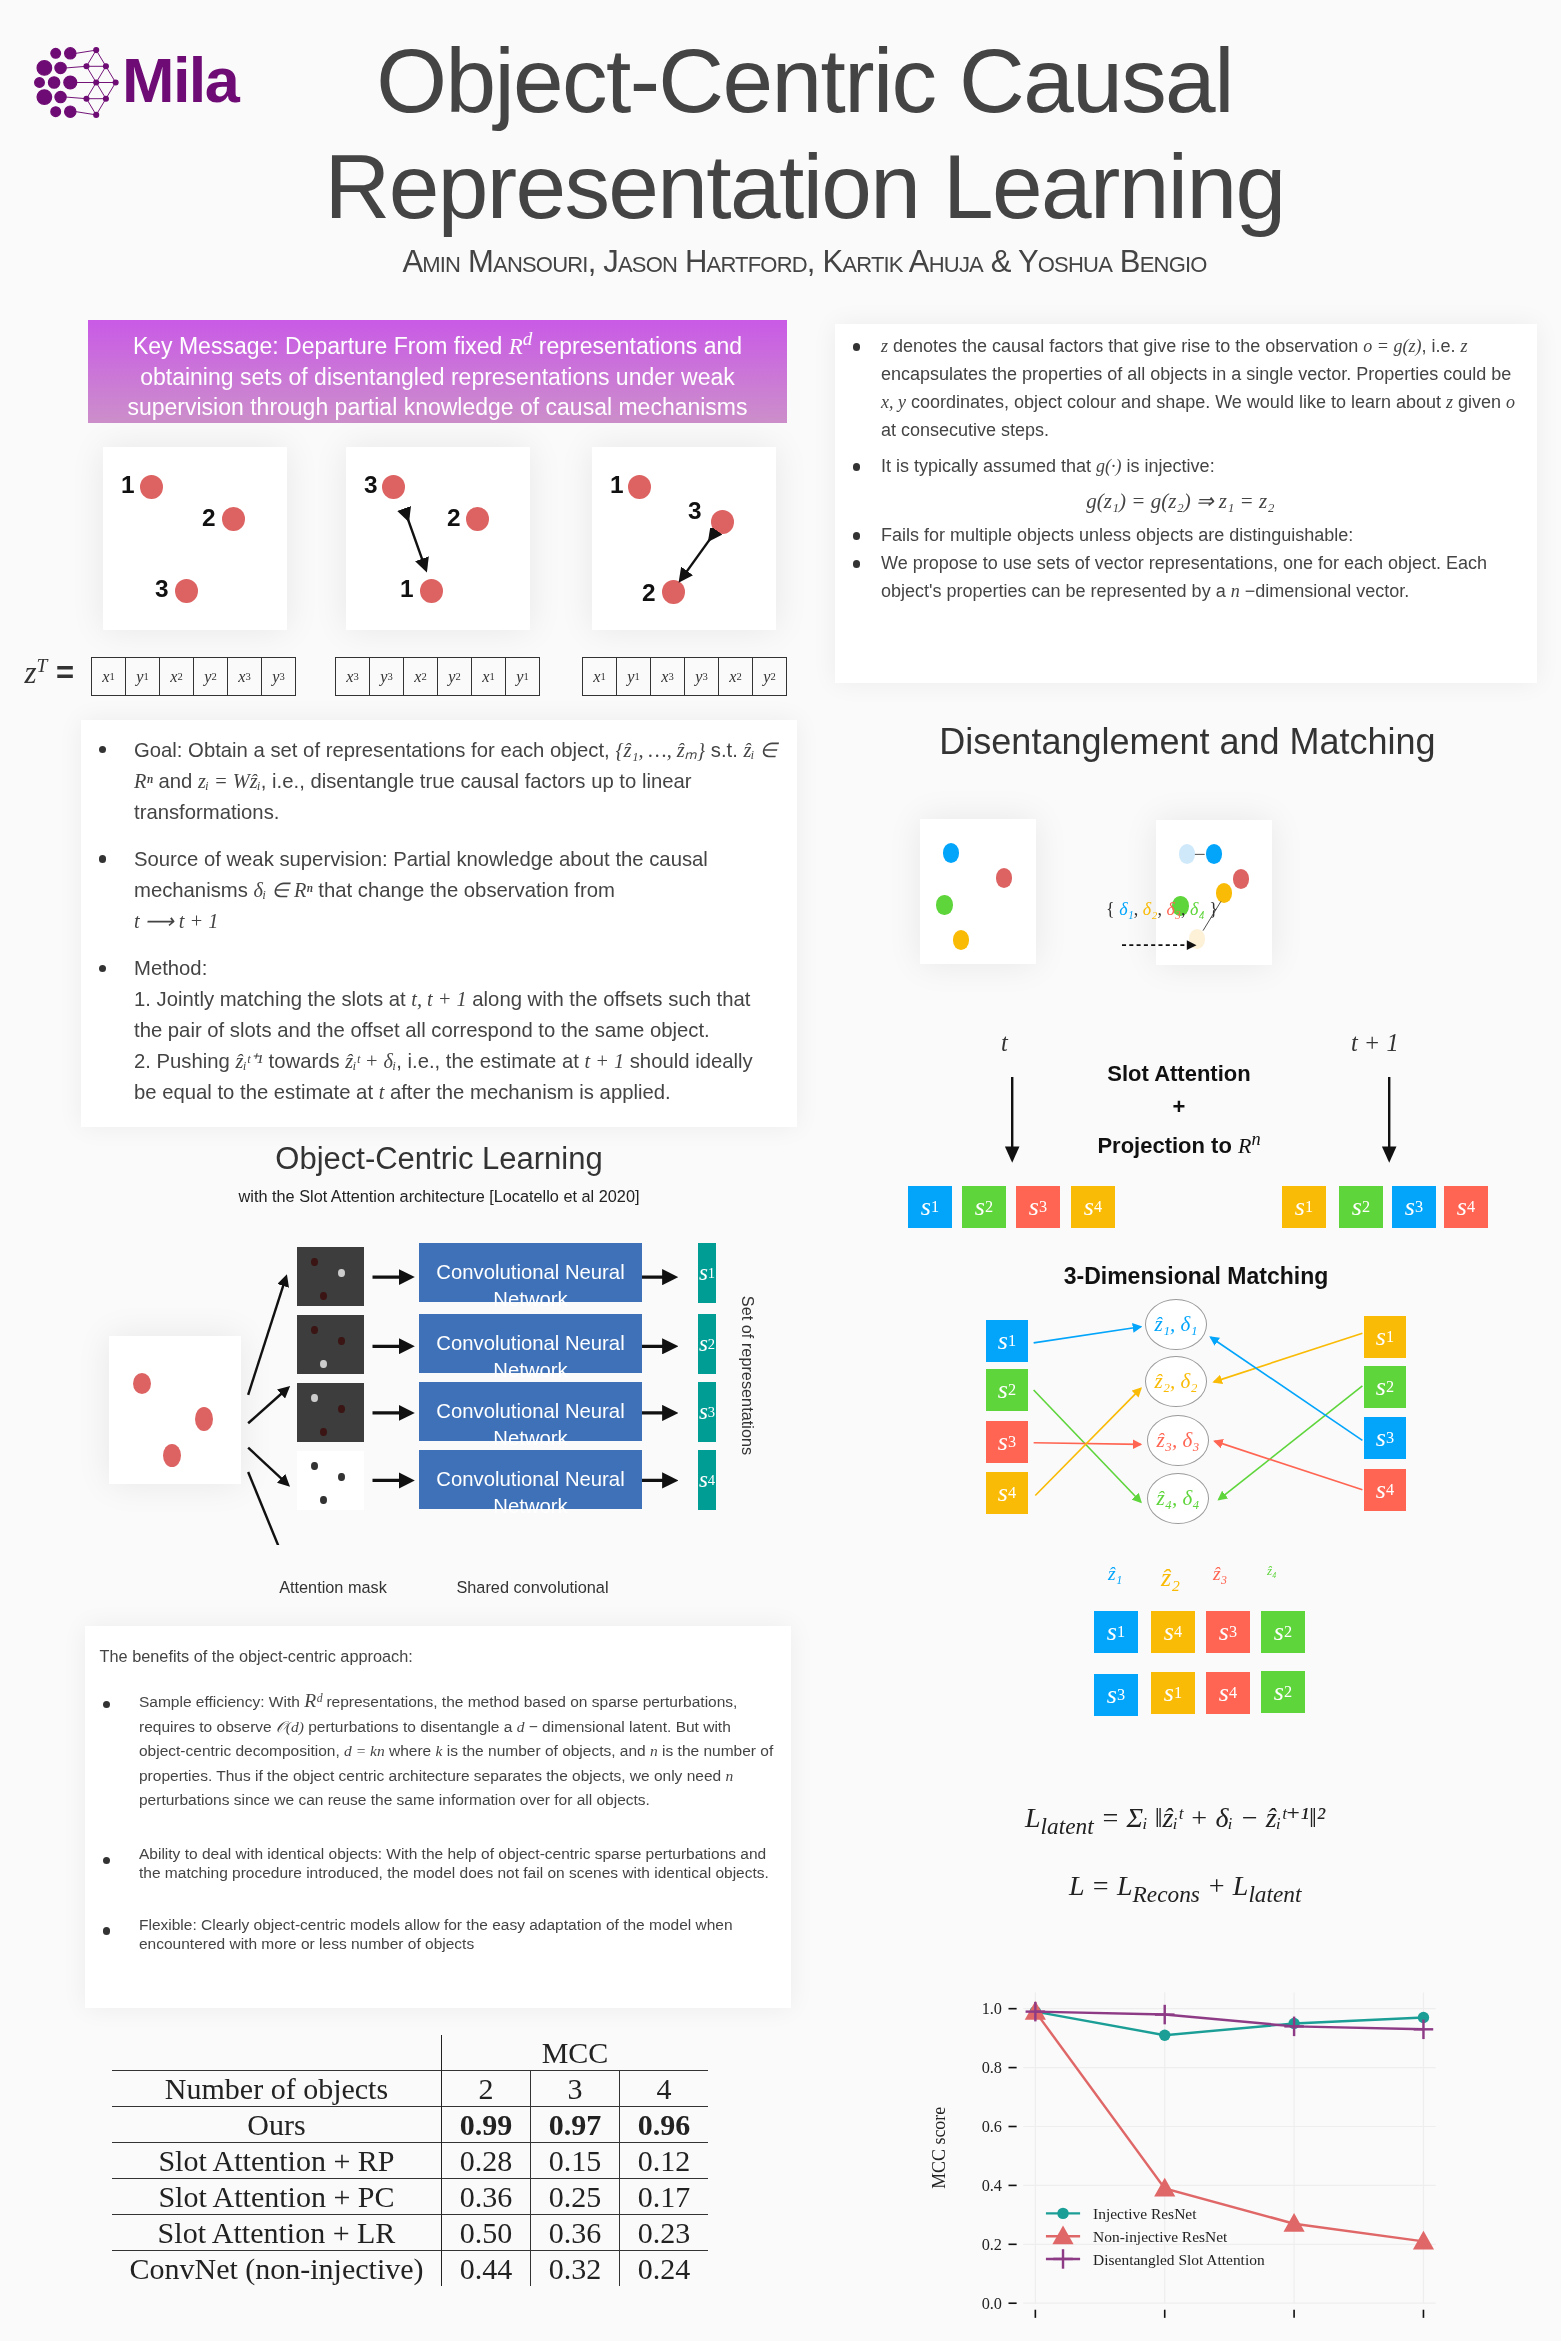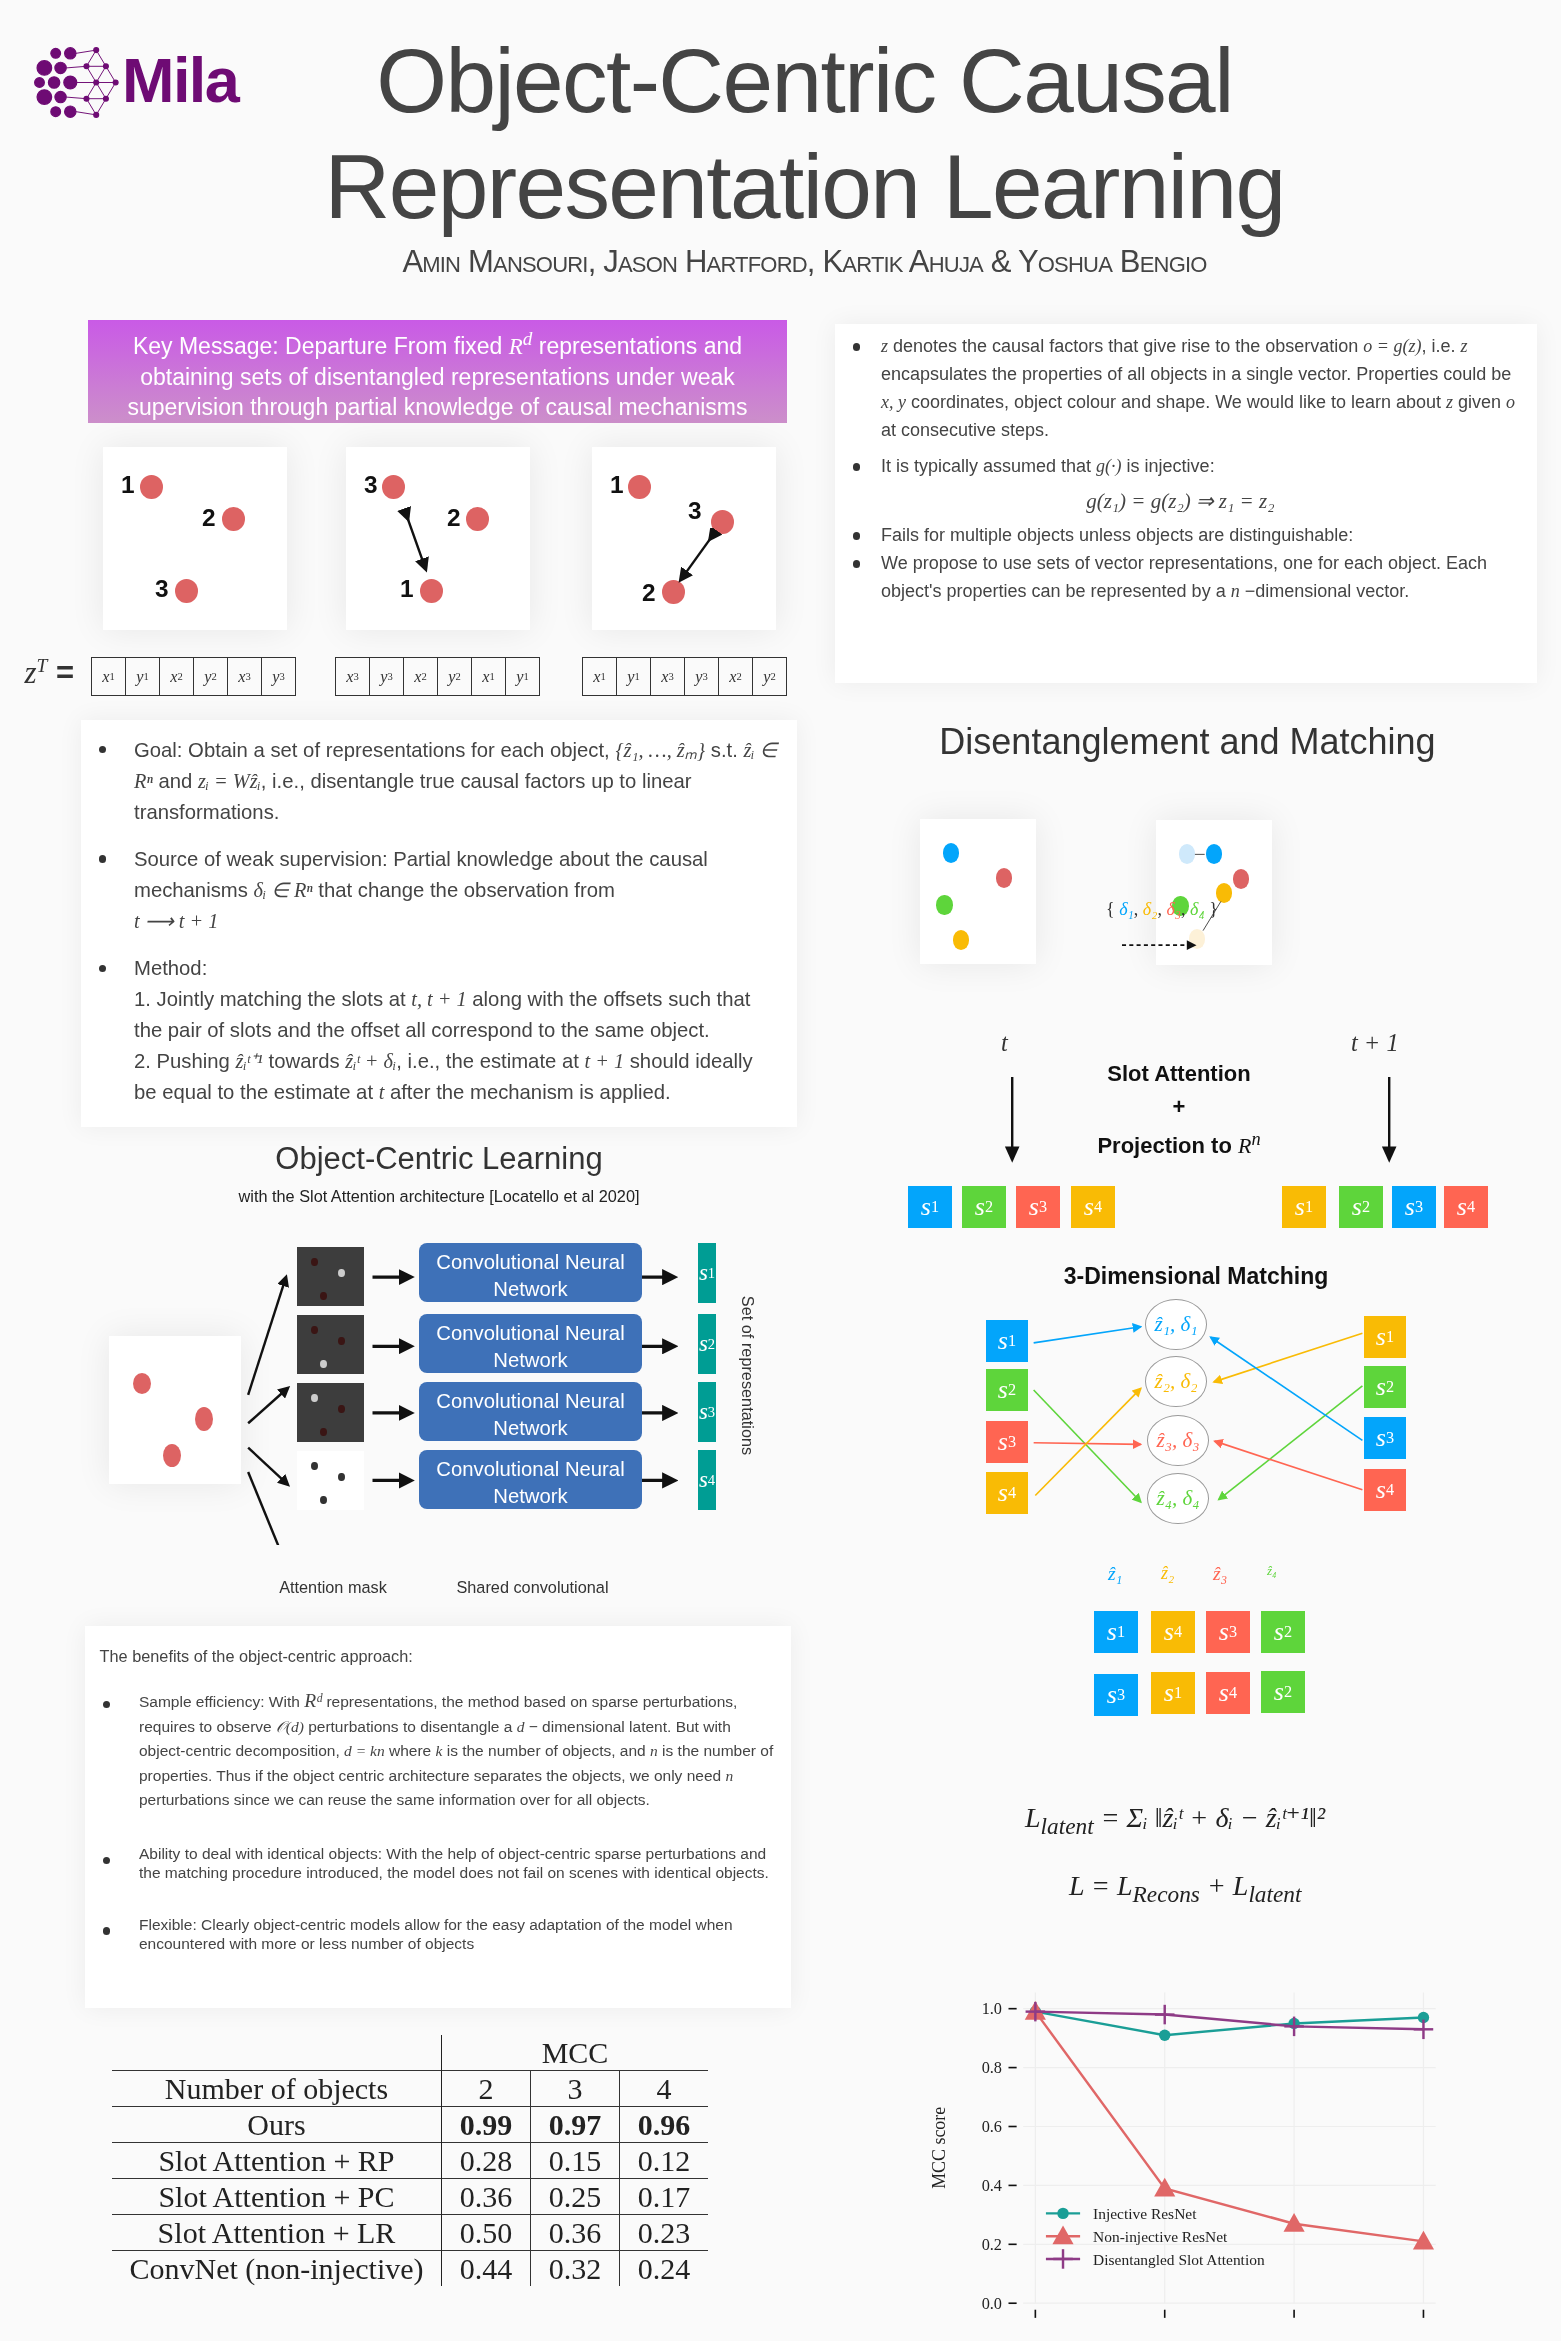--- a/index.html
+++ b/index.html
@@ -24,21 +24,21 @@
   
   .bullets{margin:0;padding:0;list-style:none;}
   .bullets li{position:relative;padding-left:53px;}
   .bullets li:before{content:"";position:absolute;left:18px;top:11.4px;width:7.3px;height:7.3px;border-radius:50%;background:#333;}
   .m{font-family:"Liberation Serif",serif;font-style:italic;}
   
   .sec-title{font-size:36px;color:#333;text-align:center;line-height:44px;}
   .slot{position:absolute;width:44px;height:42px;color:#fff;font-family:"Liberation Serif",serif;font-style:italic;font-size:26px;display:flex;align-items:center;justify-content:center;}
   .slot sub{font-style:normal;font-size:16.3px;}
   .blue{background:#03a5fb;} .green{background:#5ed53b;} .red{background:#ff6552;} .orange{background:#f9bb05;}
-  .cnn{position:absolute;left:420px;width:223px;height:59px;background:#3e71b8;color:#fff;font-size:20.3px;text-align:center;line-height:27px;padding-top:6px;box-sizing:border-box;border-radius:8px;}
+  .cnn{position:absolute;left:420px;width:223px;height:59px;background:#3e71b8;color:#fff;font-size:20.3px;text-align:center;line-height:27px;padding-top:16px;box-sizing:border-box;}
   .mask{position:absolute;left:298px;width:67px;height:59px;background:#3d3d3d;}
   .mask i{position:absolute;width:6.5px;height:8.1px;border-radius:50%;}
   .teal{position:absolute;left:699px;width:18px;height:60px;background:#009d94;color:#fff;font-family:"Liberation Serif",serif;font-style:italic;font-size:23px;display:flex;align-items:center;justify-content:center;}
   .teal sub{font-style:normal;font-size:14.6px;}
   table.mcc{border-collapse:collapse;font-family:Liberation Serif, serif;font-size:30px;color:#222;}
   table.mcc td{padding:0 6.5px;text-align:center;height:35px;}
   .circ{position:absolute;width:60px;height:49px;border:1.6px solid #999;border-radius:50%;display:flex;align-items:center;justify-content:center;font-family:"Liberation Serif",serif;font-style:italic;font-size:21px;background:#fff;}
 </style>
 </head>
 <body>
@@ -440,21 +440,21 @@
     <line x1="495" y1="232" x2="308" y2="105" stroke="#03a5fb" marker-end="url(#mb)"></line>
     <line x1="495" y1="293" x2="313" y2="233" stroke="#ff6552" marker-end="url(#mr)"></line>
   </g>
 </svg>
 <div class="circ" style="left:1145px;top:1299px;color:#03a5fb;">ẑ₁, δ₁</div>
 <div class="circ" style="left:1145px;top:1356px;color:#f9bb05;">ẑ₂, δ₂</div>
 <div class="circ" style="left:1147px;top:1415px;color:#ff6552;">ẑ₃, δ₃</div>
 <div class="circ" style="left:1147px;top:1473px;color:#5ed53b;">ẑ₄, δ₄</div>
 
 <div class="abs serif i" style="left:1108px;top:1563px;font-size:19.5px;color:#03a5fb;">ẑ₁</div>
-<div class="abs serif i" style="left:1161px;top:1563px;font-size:18px;color:#f9bb05;">ẑ₂</div>
+<div class="abs serif i" style="left:1161px;top:1563px;font-size:26px;color:#f9bb05;">ẑ₂</div>
 <div class="abs serif i" style="left:1213px;top:1563px;font-size:19.5px;color:#ff6552;">ẑ₃</div>
 <div class="abs serif i" style="left:1267px;top:1563px;font-size:13px;color:#5ed53b;">ẑ₄</div>
 <div class="slot blue" style="left:1094px;top:1611px;">s<sub>1</sub></div>
 <div class="slot orange" style="left:1151px;top:1611px;">s<sub>4</sub></div>
 <div class="slot red" style="left:1206px;top:1611px;">s<sub>3</sub></div>
 <div class="slot green" style="left:1261px;top:1611px;">s<sub>2</sub></div>
 <div class="slot blue" style="left:1094px;top:1674px;">s<sub>3</sub></div>
 <div class="slot orange" style="left:1151px;top:1672px;">s<sub>1</sub></div>
 <div class="slot red" style="left:1206px;top:1672px;">s<sub>4</sub></div>
 <div class="slot green" style="left:1261px;top:1671px;">s<sub>2</sub></div>

